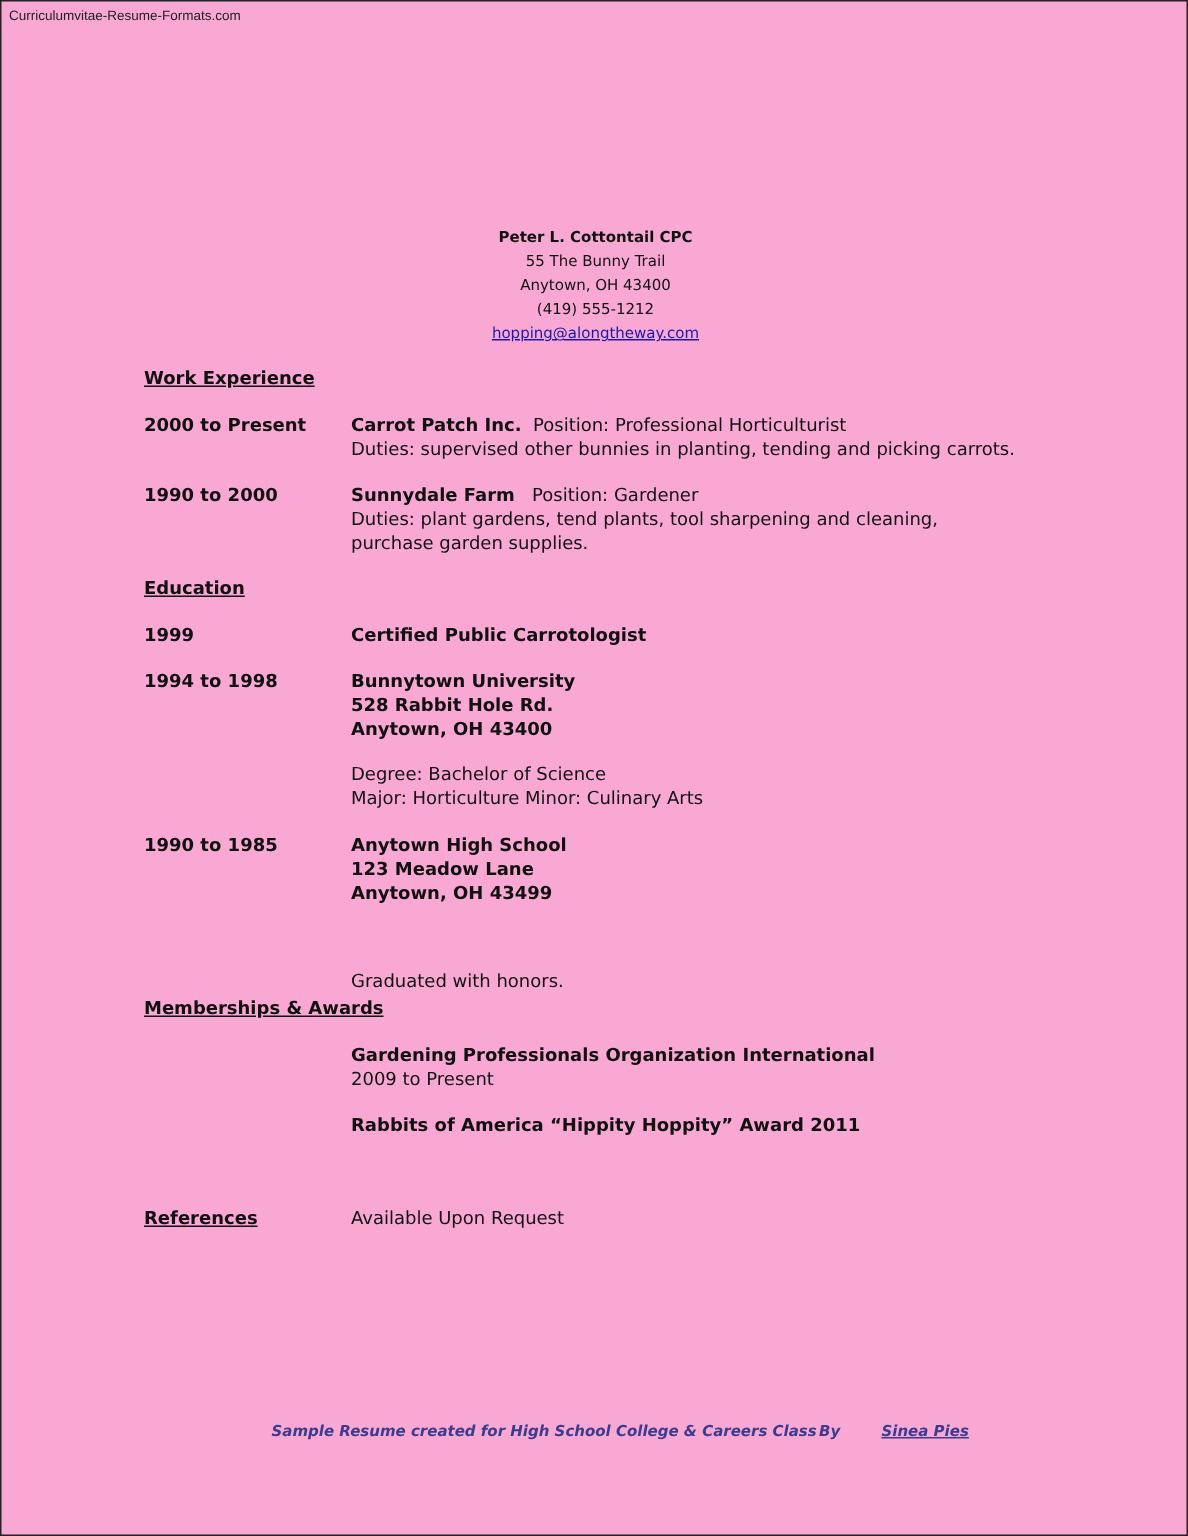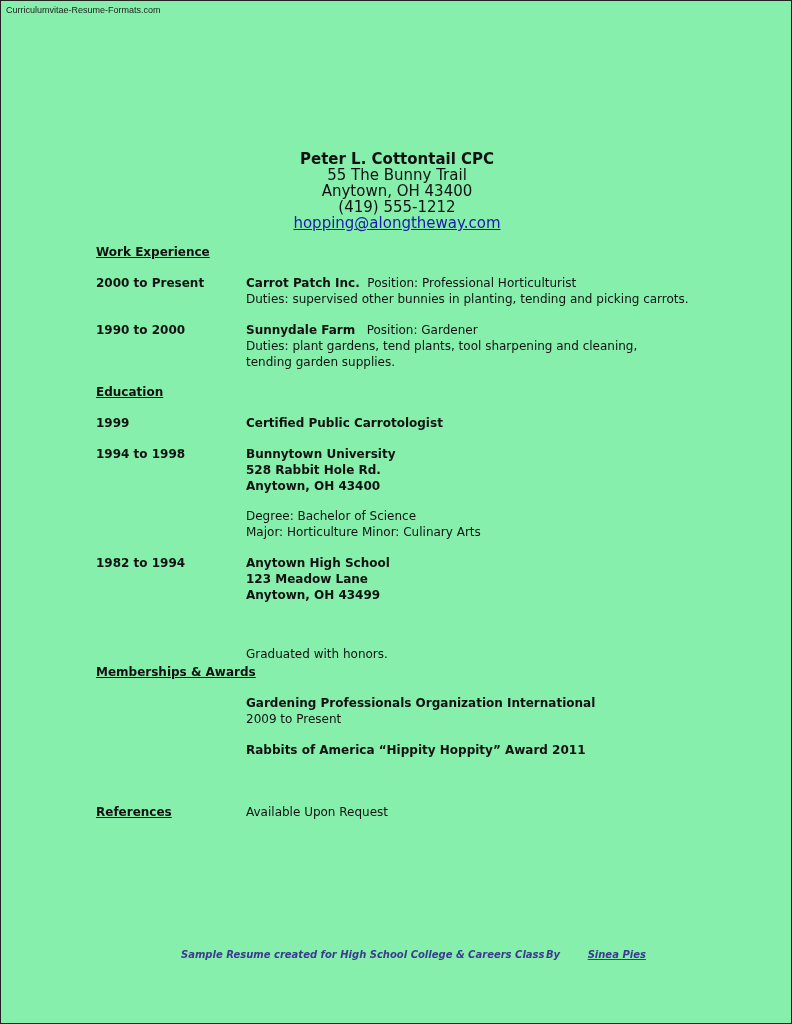--- a/index.html
+++ b/index.html
@@ -1,34 +1,34 @@
 <!DOCTYPE html>
 <html><head>
 <meta charset="utf-8">
 <style>
   html, body { margin: 0; padding: 0; background: #ffffff; }
   body { width: 792px; height: 1024px; position: relative; overflow: hidden; }
   .frame {
     position: absolute; left: 0; top: 0; width: 790px; height: 1022px;
-    border: 1px solid #222; background: #86efac;
+    border: 1px solid #222; background: #f9a8d4;
   }
   .site-label {
     position: absolute; left: 5px; top: 4px;
     font-family: "Liberation Sans", sans-serif; font-size: 9px; color: #222;
   }
   .doc { font-family: "DejaVu Sans", sans-serif; color: #111; }
   .doc .t { position: absolute; font-size: 12px; line-height: 15px; white-space: nowrap; }
   .b { font-weight: bold; text-align: right; }
   .center-block { position: absolute; left: 0; width: 792px; text-align: center; top: 150px; }
-  .center-block div { font-family: "DejaVu Sans", sans-serif; font-size: 15px; line-height: 16px; color: #111; }
+  .center-block div { font-family: "DejaVu Sans", sans-serif; font-size: 10px; line-height: 16px; color: #111; }
   .center-block .name { font-weight: bold; }
   .center-block a { color: #1a1aa6; text-decoration: underline; }
   .h { font-weight: bold; text-decoration: underline; }
   .col1 { left: 95px; }
-  .col2 { left: 233px; margin-left: 12px; }
+  .col2 { left: 233px; }
   .footer {
     position: absolute; top: 948px; font-family: "DejaVu Sans", sans-serif;
     font-size: 10px; font-weight: bold; font-style: italic; color: #3b3b8f; white-space: nowrap;
   }
   .footer a { color: #3b3b8f; text-decoration: underline; margin-left: 24px; }
 </style>
 </head>
 <body>
 
 <div class="frame">
@@ -50,35 +50,35 @@
     <div class="t col2" style="top:275px">
       <span class="b">Carrot Patch Inc.</span>&nbsp;&nbsp;<span>Position: Professional Horticulturist</span>
     </div>
     <div class="t col2" style="top:291px">Duties: supervised other bunnies in planting, tending and picking carrots.</div>
 
     <div class="t col1 b" style="top:322px">1990 to 2000</div>
     <div class="t col2" style="top:322px">
       <span class="b">Sunnydale Farm</span>&nbsp;&nbsp;&nbsp;<span>Position: Gardener</span>
     </div>
     <div class="t col2" style="top:338px">Duties: plant gardens, tend plants, tool sharpening and cleaning,</div>
-    <div class="t col2" style="top:354px">tending garden supplies.</div>
+    <div class="t col2" style="top:354px">purchase garden supplies.</div>
 
     <div class="t col1 h" style="top:384px">Education</div>
 
     <div class="t col1 b" style="top:415px">1999</div>
     <div class="t col2 b" style="top:415px">Certified Public Carrotologist</div>
 
     <div class="t col1 b" style="top:446px">1994 to 1998</div>
     <div class="t col2 b" style="top:446px">Bunnytown University</div>
     <div class="t col2 b" style="top:462px">528 Rabbit Hole Rd.</div>
     <div class="t col2 b" style="top:478px">Anytown, OH 43400</div>
     <div class="t col2" style="top:508px">Degree: Bachelor of Science</div>
     <div class="t col2" style="top:524px">Major:  Horticulture  Minor: Culinary Arts</div>
 
-    <div class="t col1 b" style="top:555px">1982 to 1994</div>
+    <div class="t col1 b" style="top:555px">1990 to 1985</div>
     <div class="t col2 b" style="top:555px">Anytown High School</div>
     <div class="t col2 b" style="top:571px">123 Meadow Lane</div>
     <div class="t col2 b" style="top:587px">Anytown, OH 43499</div>
     <div class="t col2" style="top:646px">Graduated with honors.</div>
 
     <div class="t col1 h" style="top:664px">Memberships &amp; Awards</div>
     <div class="t col2 b" style="top:695px">Gardening Professionals Organization International</div>
     <div class="t col2" style="top:711px">2009 to Present</div>
     <div class="t col2 b" style="top:742px">Rabbits of America “Hippity Hoppity” Award 2011</div>
 

